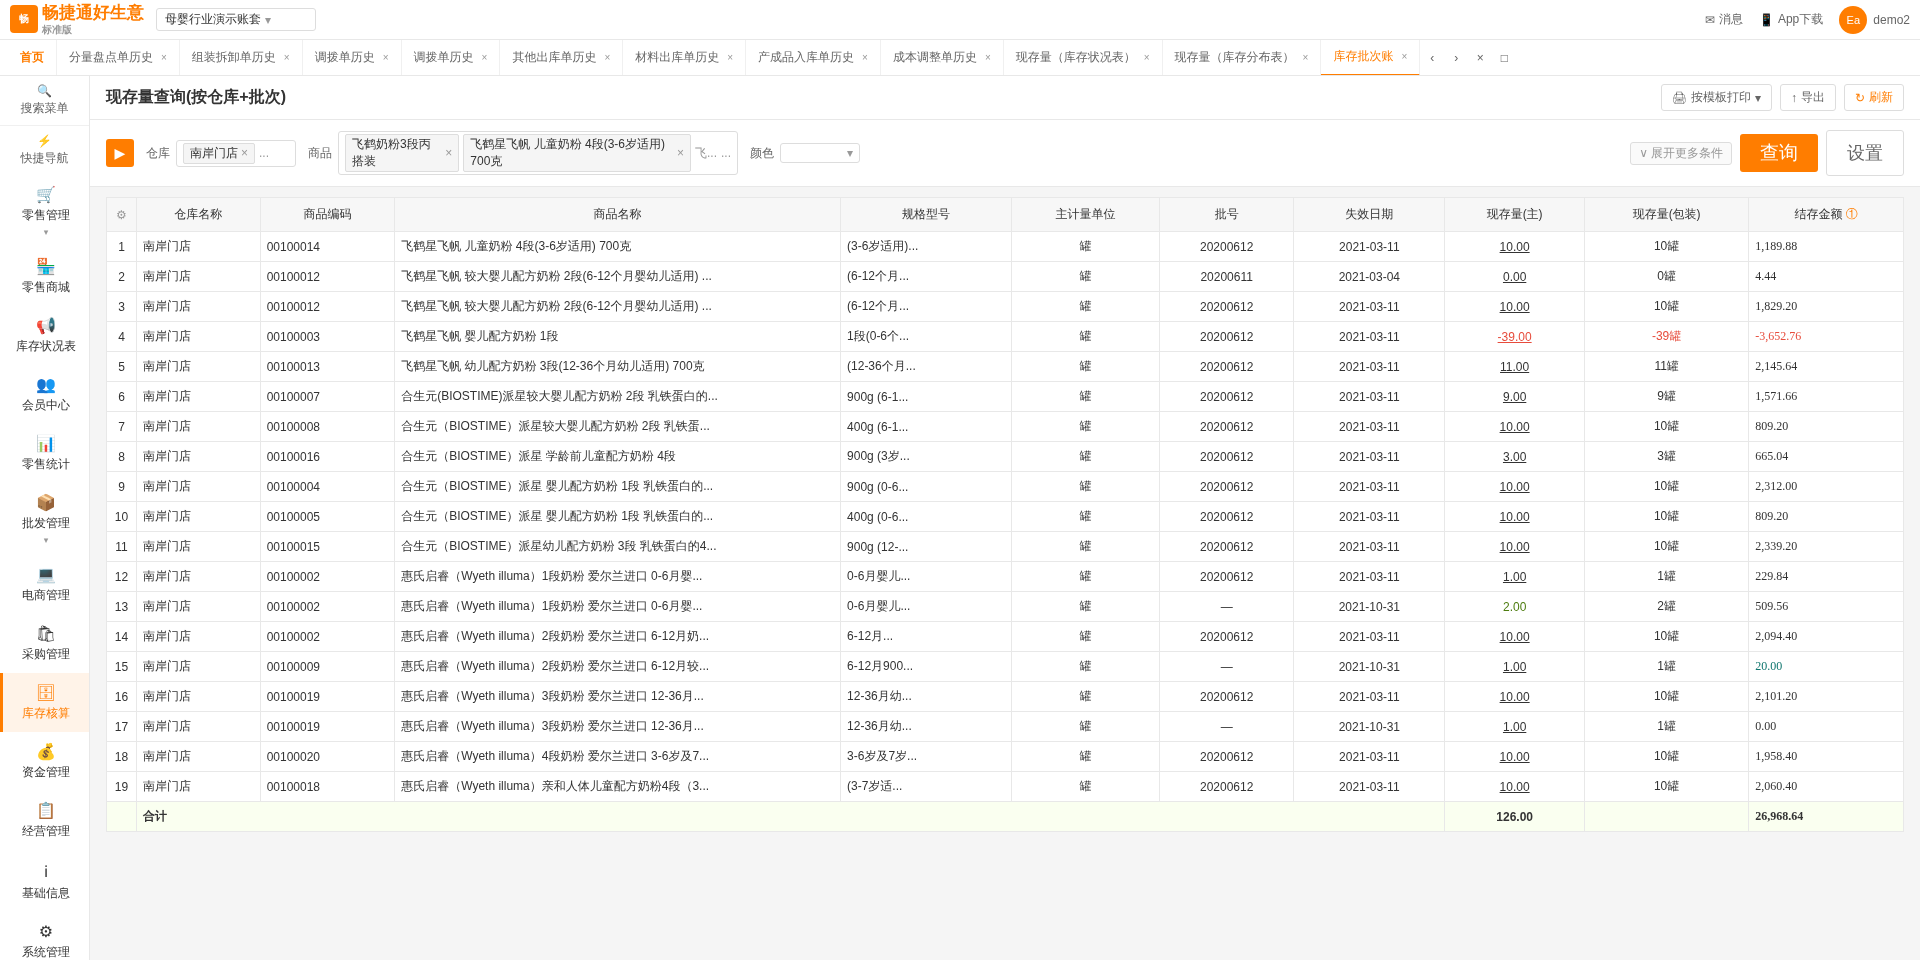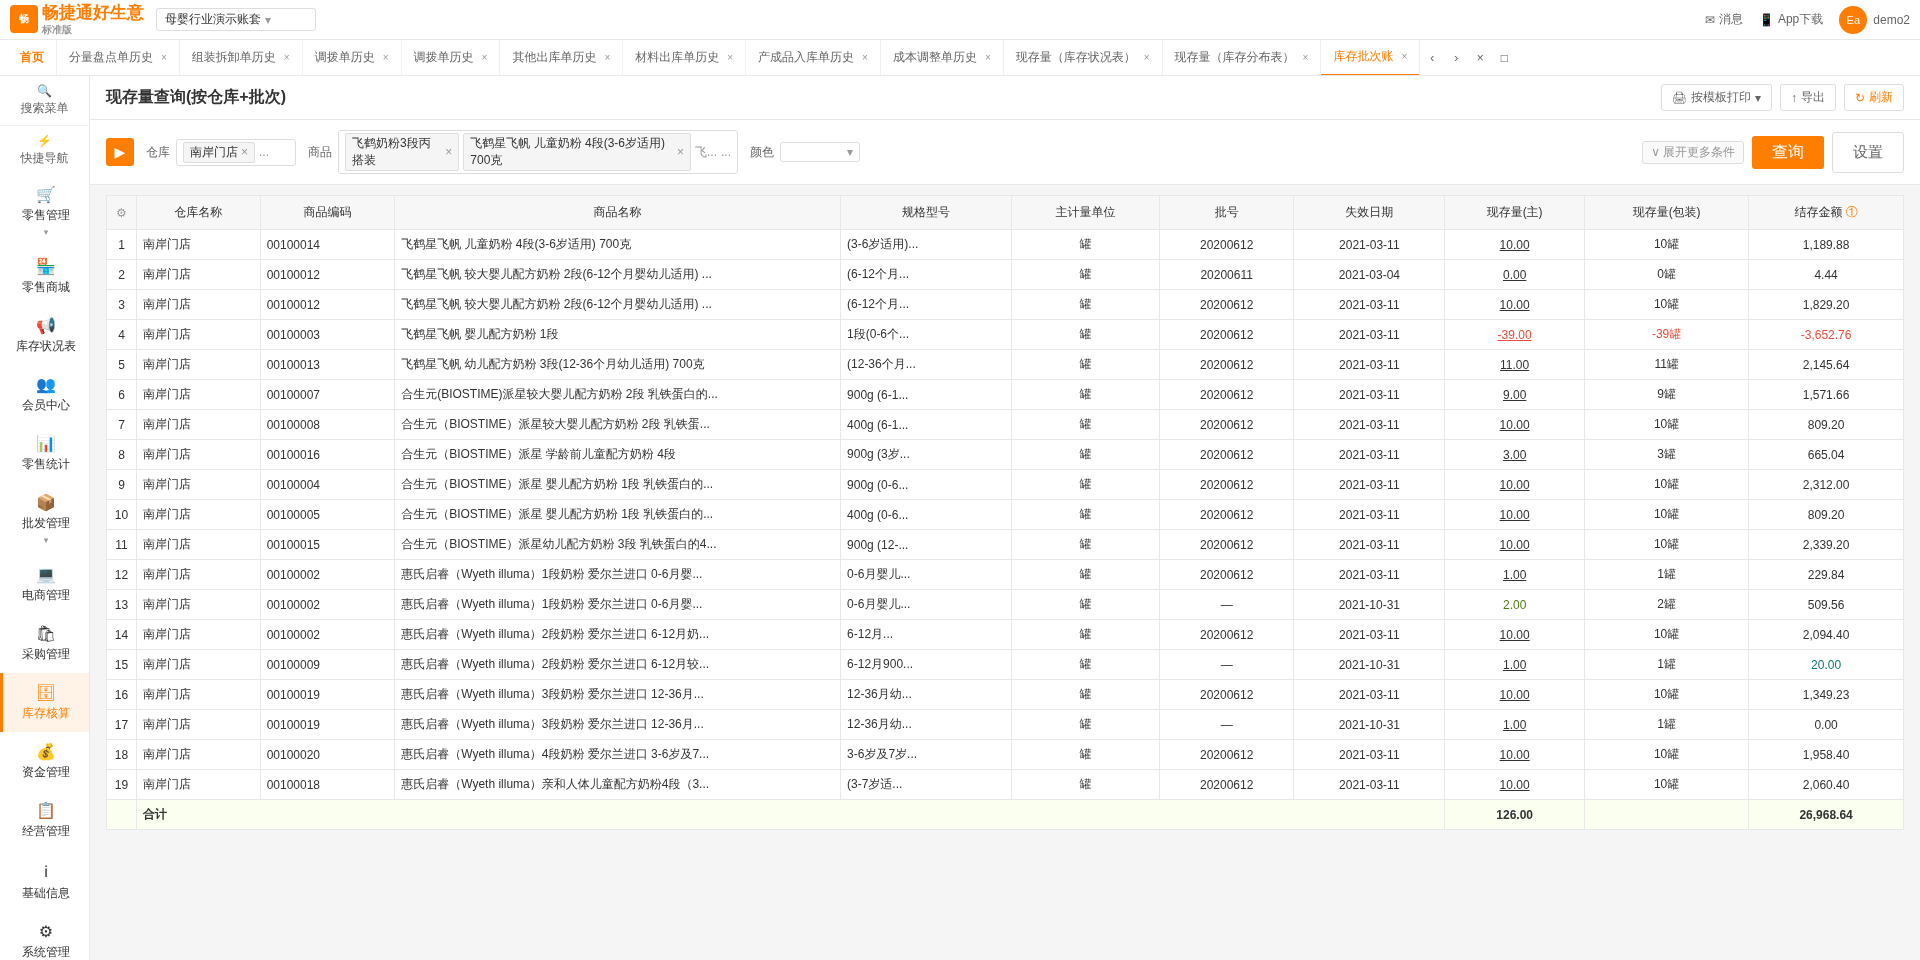--- a/index.html
+++ b/index.html
@@ -50,30 +50,30 @@
     .filter-expand-btn { width: 28px; height: 28px; background: #ff7d00; color: white; border: none; border-radius: 3px; cursor: pointer; display: flex; align-items: center; justify-content: center; font-size: 14px; flex-shrink: 0; }
     .filter-group { display: flex; align-items: center; gap: 6px; }
     .filter-label { color: #666; white-space: nowrap; }
     .filter-tag-container { display: flex; align-items: center; gap: 4px; border: 1px solid #ddd; border-radius: 3px; padding: 2px 6px; min-width: 120px; background: white; }
     .filter-tag { background: #f5f5f5; border: 1px solid #ddd; border-radius: 2px; padding: 1px 6px; display: flex; align-items: center; gap: 3px; color: #333; font-size: 11px; }
     .filter-tag .x { color: #999; cursor: pointer; }
     .filter-dots { color: #999; cursor: pointer; }
     .filter-more-btn { color: #999; border: 1px solid #ddd; border-radius: 3px; padding: 2px 8px; background: #fafafa; cursor: pointer; display: flex; align-items: center; gap: 3px; margin-left: auto; }
 
     
-    .btn-query { background: #ff7d00; color: white; border: none; border-radius: 3px; padding: 6px 20px; cursor: pointer; font-size: 16px; }
-    .btn-set { background: white; color: #666; border: 1px solid #ddd; border-radius: 3px; padding: 10px 20px; cursor: pointer; font-size: 15px; }
+    .btn-query { background: #ff7d00; color: white; border: none; border-radius: 3px; padding: 6px 20px; cursor: pointer; font-size: 19px; }
+    .btn-set { background: white; color: #666; border: 1px solid #ddd; border-radius: 3px; padding: 10px 20px; cursor: pointer; font-size: 18px; }
 
     
     .table-area { flex: 1; overflow: auto; padding: 10px 16px; }
     .data-table { width: 100%; border-collapse: collapse; background: white; }
     .data-table th { background: #f7f7f7; border: 1px solid #e8e8e8; padding: 8px 6px; text-align: center; color: #333; font-weight: normal; white-space: nowrap; position: sticky; top: 0; z-index: 2; }
     .data-table td { border: 1px solid #e8e8e8; padding: 6px 6px; color: #333; white-space: nowrap; }
     .data-table .num-col { text-align: center; }
-    .data-table .right-align { text-align: center; }
+    .data-table .right-align { text-align: left; font-family: Liberation Serif, serif; }
     .footer-row td { background: #fafff0; font-weight: bold; }
     .col-narrow { width: 30px; }
   </style>
 </head>
 <body>
 
 <div class="top-bar">
   <div class="logo-area">
     <div class="logo-icon">畅</div>
     <div style="display:flex;flex-direction:column;line-height:1.2;">
@@ -504,21 +504,21 @@
     <td class="num-col">16</td>
     <td>南岸门店</td>
     <td>00100019</td>
     <td style="max-width:220px;overflow:hidden;text-overflow:ellipsis;">惠氏启睿（Wyeth illuma）3段奶粉 爱尔兰进口 12-36月...</td>
     <td>12-36月幼...</td>
     <td class="num-col">罐</td>
     <td class="num-col">20200612</td>
     <td class="num-col">2021-03-11</td>
     <td class="num-col" style="color:#333;text-decoration:underline;cursor:pointer;">10.00</td>
     <td class="num-col" style="color:#333;">10罐</td>
-    <td class="right-align" style="color:#333;">1,349.23</td>
+    <td class="right-align" style="color:#333;">2,101.20</td>
   </tr>
             <tr>
     <td class="num-col">17</td>
     <td>南岸门店</td>
     <td>00100019</td>
     <td style="max-width:220px;overflow:hidden;text-overflow:ellipsis;">惠氏启睿（Wyeth illuma）3段奶粉 爱尔兰进口 12-36月...</td>
     <td>12-36月幼...</td>
     <td class="num-col">罐</td>
     <td class="num-col">—</td>
     <td class="num-col">2021-10-31</td>

